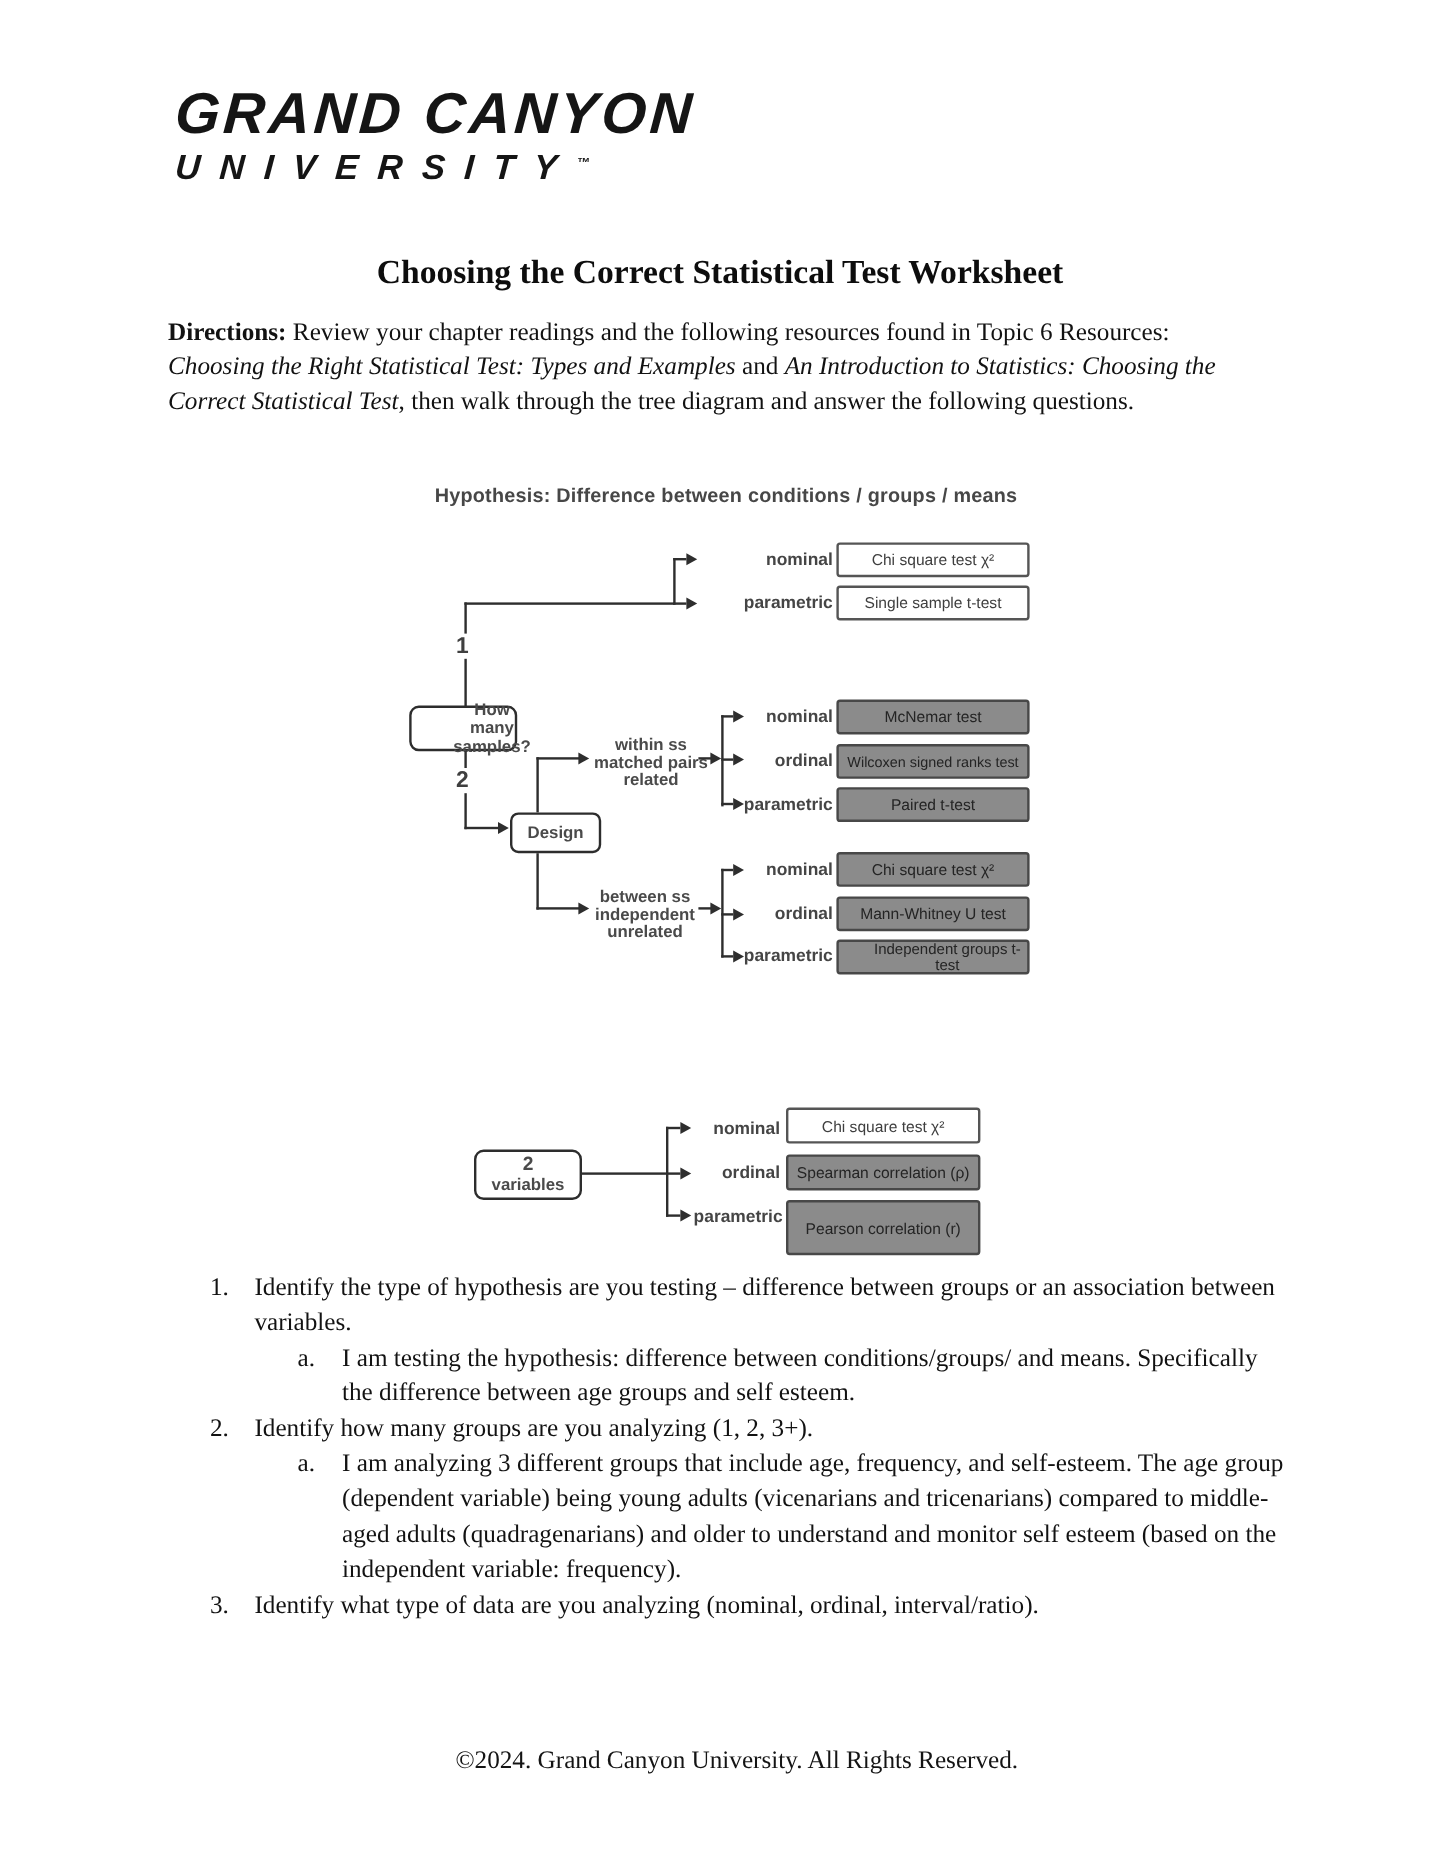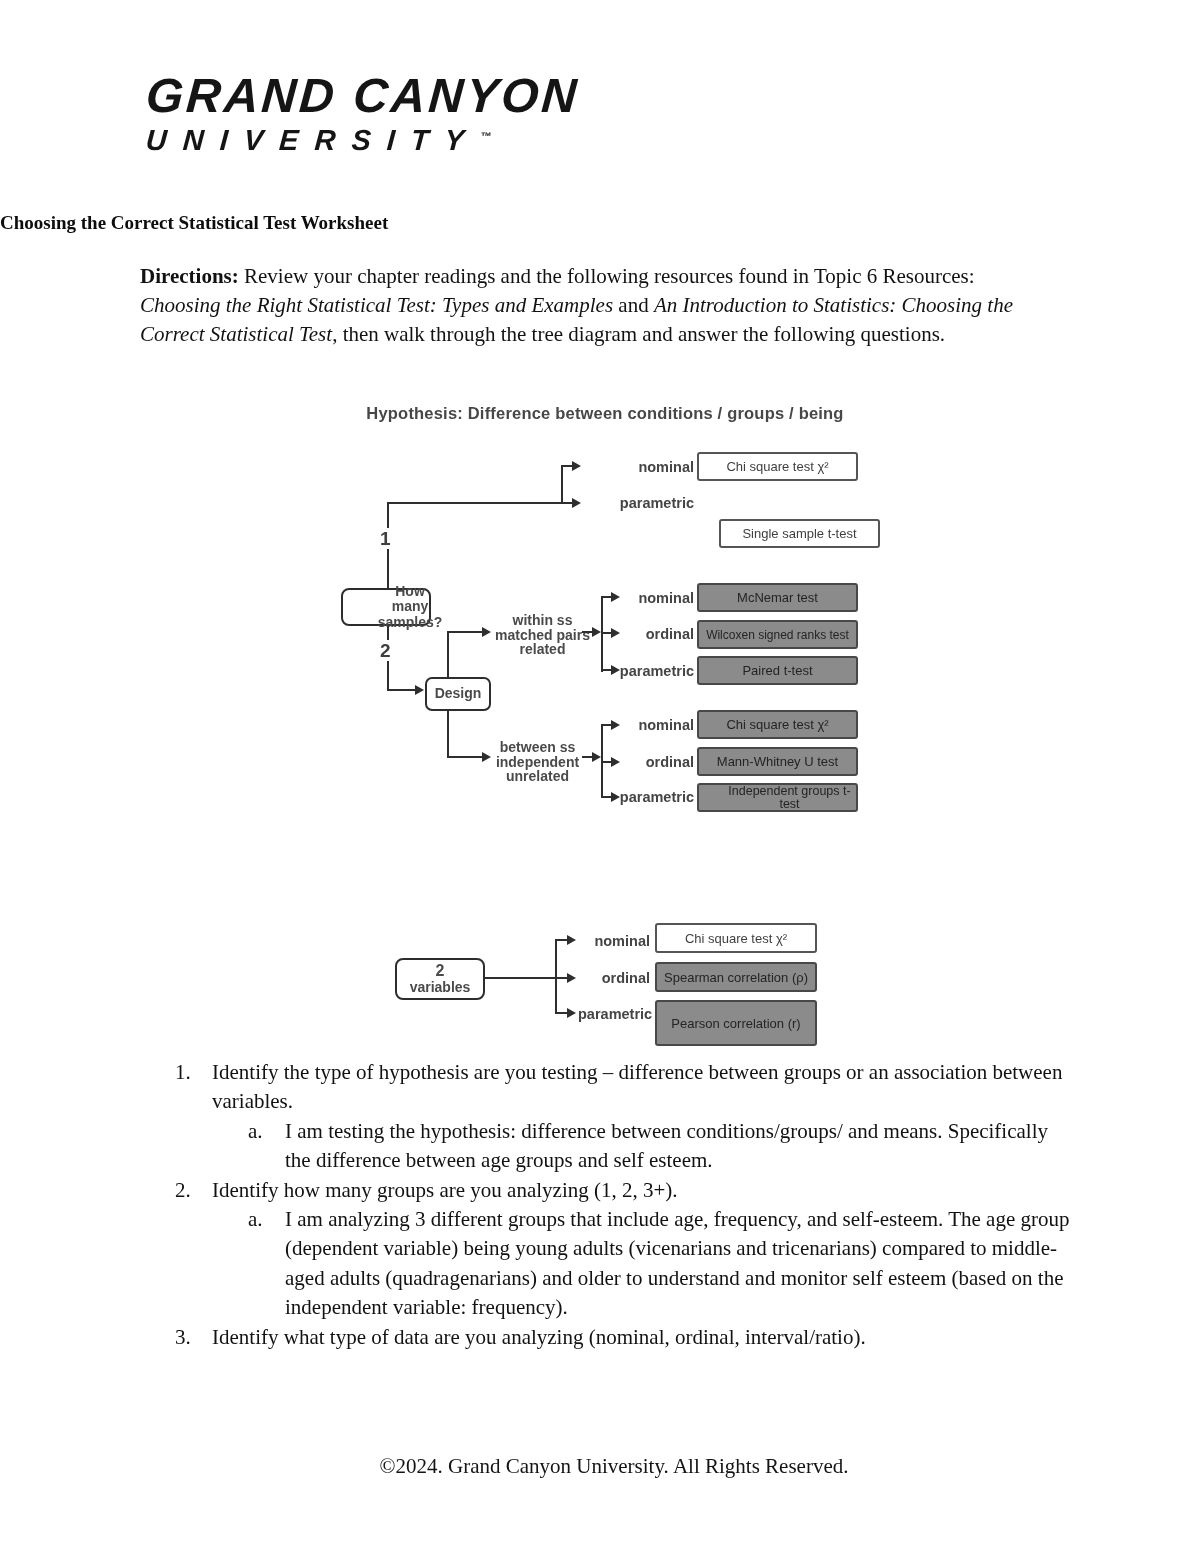--- a/index.html
+++ b/index.html
@@ -18,22 +18,22 @@
   }
   .logo-line2 {
     font-family:"Liberation Sans", sans-serif; font-weight:bold; font-style:italic;
     font-size:29px; letter-spacing:16px; transform:skewX(-4deg);
     margin-top:6px; line-height:1; white-space:nowrap;
   }
   .logo-tm { font-size:11px; letter-spacing:0; vertical-align:10px; }
 
   
   .doc-title {
-    position:absolute; top:212px; left:0; width:100%; text-align:left;
-    font-size:19px; font-weight:bold; color:#0d0d0d;
+    position:absolute; top:212px; left:0; width:100%; text-align:center;
+    font-size:28px; font-weight:bold; color:#0d0d0d;
   }
   .directions {
     position:absolute; left:140px; top:262px; width:908px;
     font-size:21px; line-height:1.38; color:#121212;
   }
   .directions .dlabel { font-weight:bold; }
   .directions .ital { font-style:italic; }
 
   
   .diagram {
@@ -96,47 +96,47 @@
   <div class="logo">
     <div class="logo-line1">GRAND CANYON</div>
     <div class="logo-line2"><span>UNIVERSITY</span><span class="logo-tm">™</span></div>
   </div>
 
   <div class="doc-title">Choosing the Correct Statistical Test Worksheet</div>
 
   <div class="directions"><span class="dlabel">Directions:</span><span> Review your chapter readings and the following resources found in Topic 6 Resources: </span><span class="ital">Choosing the Right Statistical Test: Types and Examples</span><span> and </span><span class="ital">An Introduction to Statistics: Choosing the Correct Statistical Test</span><span>, then walk through the tree diagram and answer the following questions.</span></div>
 
   <div class="diagram" style="left:330px; top:400px; width:550px; height:428px;">
-    <div class="d-title" style="top:4px;">Hypothesis: Difference between conditions / groups / being</div>
+    <div class="d-title" style="top:4px;">Hypothesis: Difference between conditions / groups / means</div>
 
     <div class="vline" style="left:57px; top:102px; height:88px;"></div>
     <div class="hline" style="left:57px; top:102px; width:175px;"></div>
     <div class="vline" style="left:231px; top:65px; height:39px;"></div>
     <div class="hline" style="left:231px; top:65px; width:11px;"></div>
     <div class="arrow-r" style="left:242px; top:61px;"></div>
     <div class="hline" style="left:231px; top:102px; width:11px;"></div>
     <div class="arrow-r" style="left:242px; top:98px;"></div>
     <div class="numlabel" style="left:45px; top:128px;">1</div>
 
     <div class="blabel" style="left:288px; top:60px; width:76px;">nominal</div>
     <div class="testbox white" style="left:367px; top:52px;">Chi square test χ²</div>
     <div class="blabel" style="left:288px; top:96px; width:76px;">parametric</div>
-    <div class="testbox white" style="left:389px; top:88px;margin-top:31px;">Single sample t-test</div>
+    <div class="testbox white" style="left:367px; top:88px;">Single sample t-test</div>
 
     <div class="node" style="left:11px; top:188px; width:90px; height:38px; font-size:14px;padding-left:48px;">
       <span>How many</span>
       <span>samples?</span>
     </div>
 
     <div class="vline" style="left:57px; top:226px; height:65px;"></div>
     <div class="numlabel" style="left:45px; top:240px;">2</div>
     <div class="hline" style="left:57px; top:289px; width:28px;"></div>
     <div class="arrow-r" style="left:85px; top:285px;"></div>
 
-    <div class="node" style="left:95px; top:277px; width:66px; height:34px; font-size:14px; border-radius:7px;">
+    <div class="node" style="left:95px; top:277px; width:76px; height:34px; font-size:14px; border-radius:7px;">
       <span>Design</span>
     </div>
 
     <div class="vline" style="left:117px; top:231px; height:46px;"></div>
     <div class="hline" style="left:117px; top:231px; width:36px;"></div>
     <div class="arrow-r" style="left:152px; top:227px;"></div>
     <div class="branch-text" style="left:160px; top:213px; width:105px;">
       <div>within ss</div>
       <div>matched pairs</div>
       <div>related</div>

